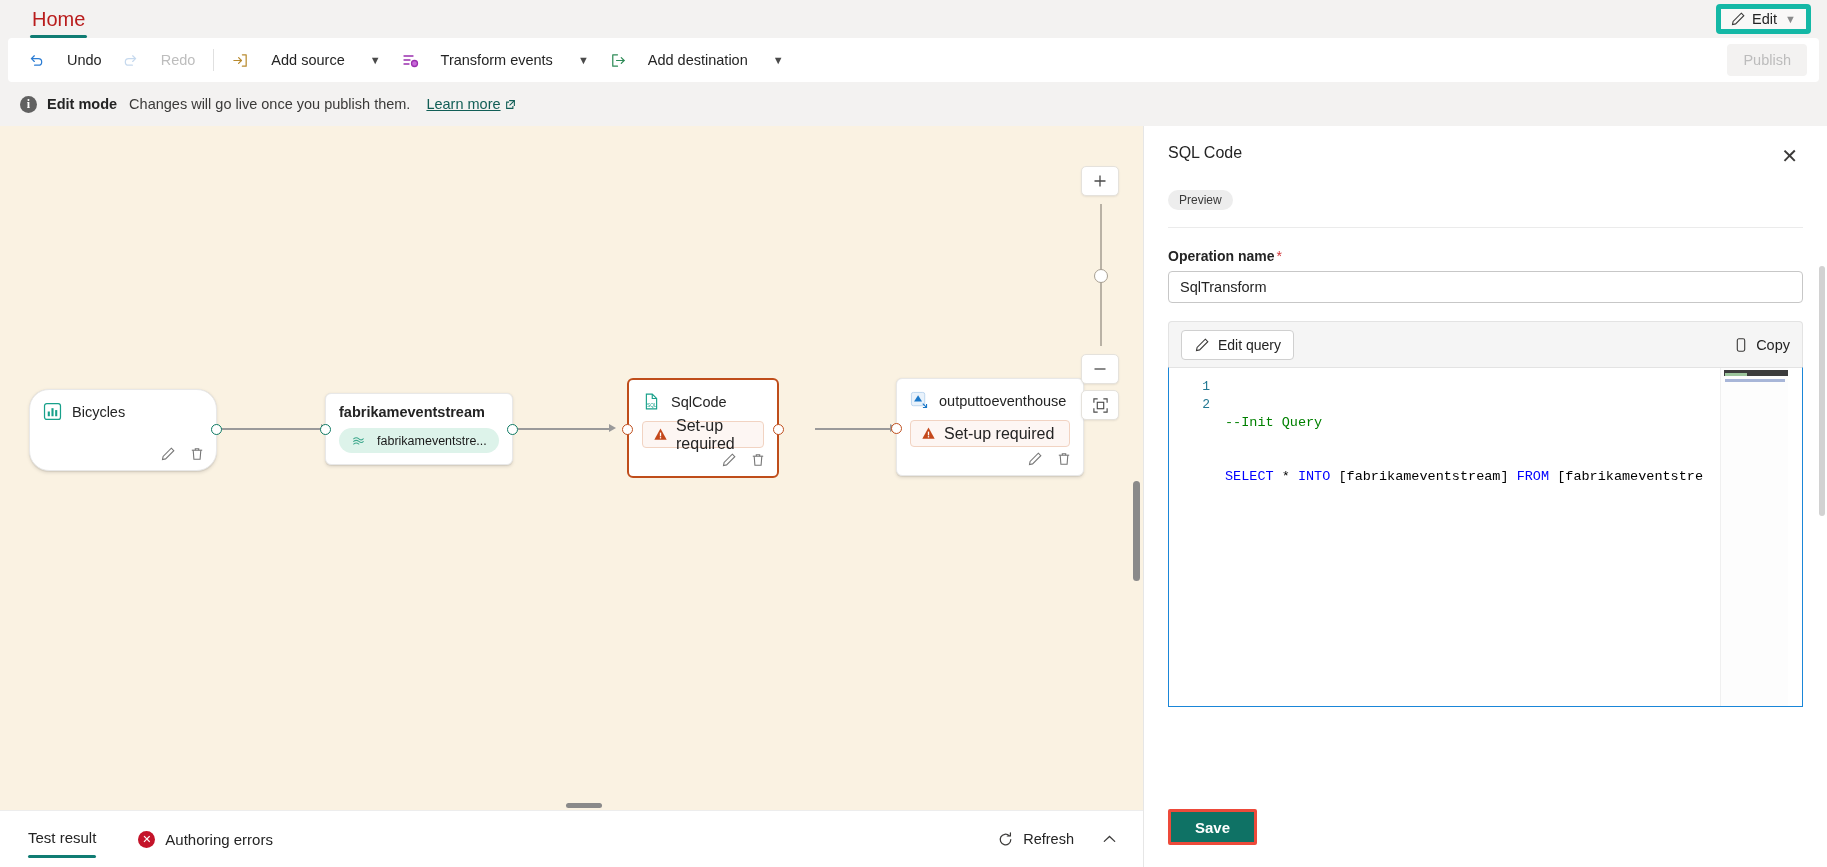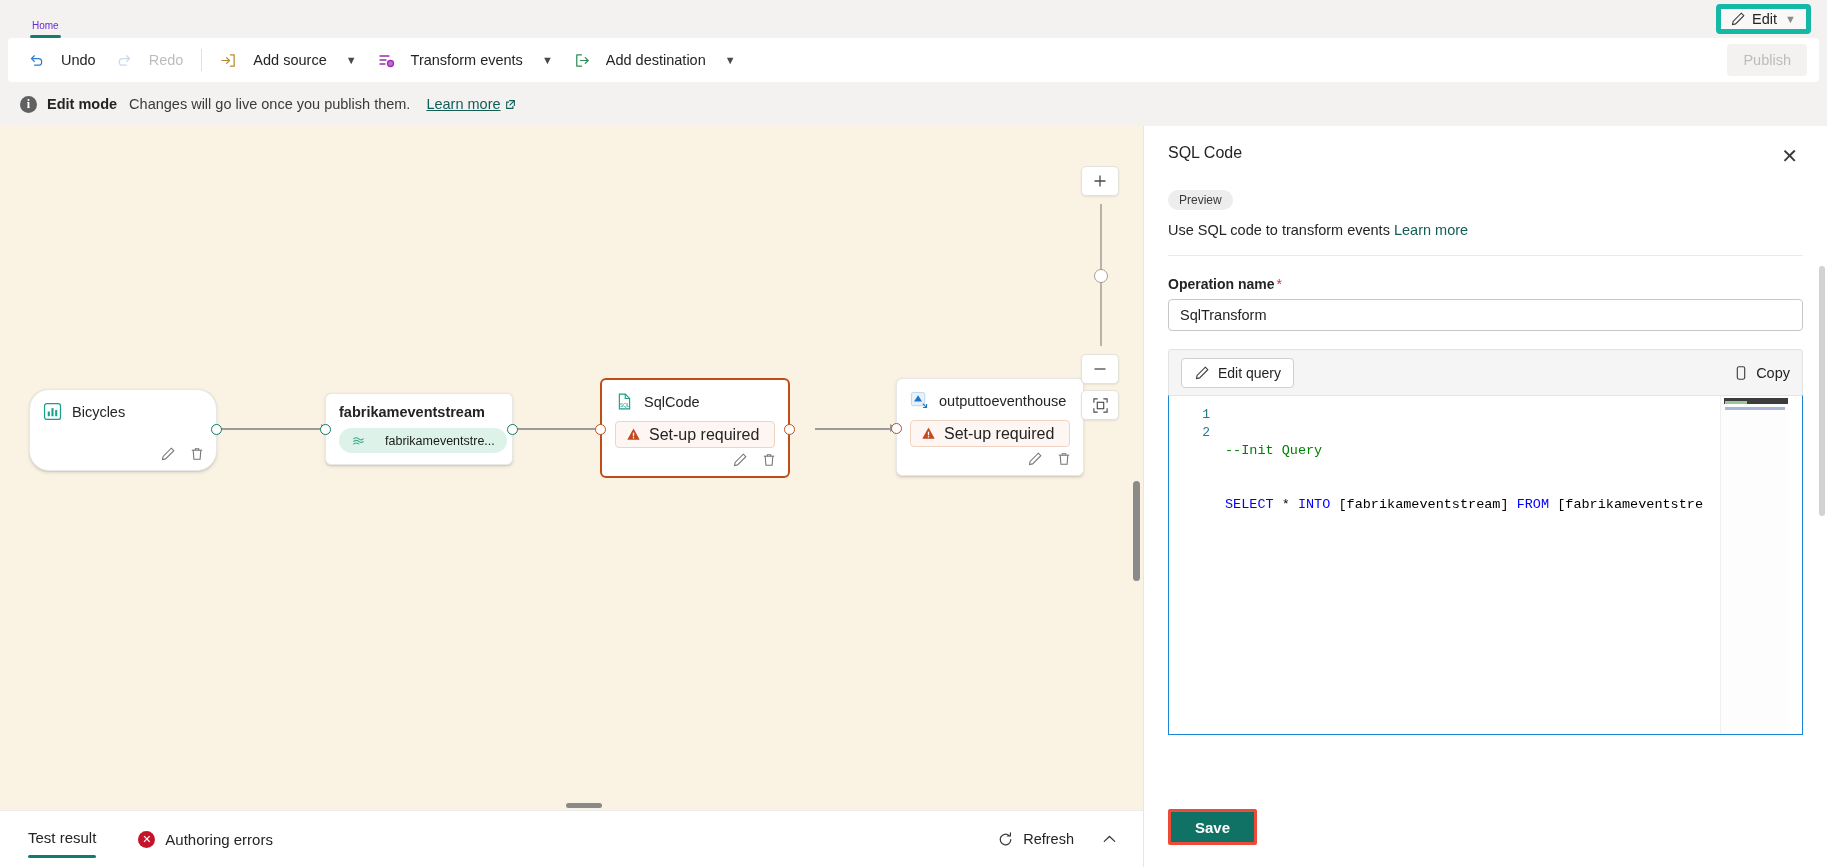--- a/index.html
+++ b/index.html
@@ -11,21 +11,21 @@
   }
   .app { position: relative; width: 1827px; height: 867px; background: #f3f2f1; }
 
   
   .tabstrip {
     position: absolute; top: 0; left: 0; width: 1827px; height: 38px;
     background: #f3f2f1; display: flex; align-items: flex-end;
   }
   .tab-home {
     margin-left: 22px; padding: 0 10px 7px 10px;
-    font-size: 10px; color: #6d28d9; position: relative; cursor: pointer;
+    font-size: 20px; color: #b91c1c; position: relative; cursor: pointer;
   }
   .tab-home::after {
     content: ""; position: absolute; left: 8px; right: 8px; bottom: 0;
     height: 3px; border-radius: 2px; background: #107c73;
   }
   .edit-btn {
     position: absolute; right: 16px; top: 4px;
     height: 30px; padding: 0 10px 0 9px;
     display: flex; align-items: center; gap: 6px;
     border: 5px solid #14b8a6; border-radius: 4px;
@@ -33,21 +33,21 @@
   }
   .edit-btn .chev { color: #8a8a8a; font-size: 11px; margin-left: 2px; }
 
   
   .cmdbar {
     position: absolute; top: 38px; left: 8px; width: 1811px; height: 44px;
     background: #ffffff; border-radius: 4px;
     display: flex; align-items: center; padding: 0 10px;
   }
   .cmd {
-    display: flex; align-items: center; gap: 16px; height: 32px;
+    display: flex; align-items: center; gap: 22px; height: 32px;
     padding: 0 10px; border-radius: 4px; cursor: pointer;
     font-size: 14.5px; color: #242424; white-space: nowrap; text-align: right;
   }
   .cmd.disabled { color: #bdbdbd; cursor: default; }
   .cmd .chev { color: #4a4a4a; font-size: 11px; margin-left: 3px; }
   .vsep { width: 1px; height: 22px; background: #e0e0e0; margin: 0 8px; }
   .publish-btn {
     position: absolute; right: 12px; top: 6px; height: 32px;
     padding: 0 16px; display: flex; align-items: center;
     border-radius: 4px; background: #f3f2f1;
@@ -90,21 +90,21 @@
   }
   .node-title.bold { font-weight: bold; }
   .warn-chip {
     margin: 10px 13px 0 13px; height: 27px; border-radius: 4px;
     border: 1px solid #f1d3c2; background: #fdf6f3;
     display: flex; align-items: center; gap: 8px; padding: 0 10px;
     font-size: 16px; color: #242424;
   }
   .stream-chip {
     margin: 8px 13px 0 13px; height: 25px; border-radius: 13px;
-    background: #ddf3ea; display: flex; align-items: center; gap: 20px;
+    background: #ddf3ea; display: flex; align-items: center; gap: 12px;
     padding: 0 12px; font-size: 12.5px; color: #1a1a1a; width: fit-content;
   }
   .node-actions {
     position: absolute; right: 11px; bottom: 8px;
     display: flex; align-items: center; gap: 13px;
   }
   .node-actions span { cursor: pointer; opacity: .75; }
   .port {
     position: absolute; width: 11px; height: 11px; border-radius: 50%;
     background: #ffffff; border: 1.8px solid #0f7a63;
@@ -402,21 +402,21 @@
             <path d="M3 8.5c2-1.6 4-1.6 6 0s4 1.6 5-0"></path>
             <path d="M3 11.5c2-1.6 4-1.6 6 0"></path>
           </svg>
         </span>
         <span>fabrikameventstre...</span>
       </div>
       <div class="port" style="left:-6px; top:30px;"></div>
       <div class="port" style="right:-6px; top:30px;"></div>
     </div>
 
-    <div class="node selected" style="left:600px; top:252px; width:190px; height:100px;">
+    <div class="node selected" style="left:627px; top:252px; width:152px; height:100px;">
       <div class="node-title">
         <span>
           <svg width="19" height="19" viewBox="0 0 20 20" fill="none">
             <path d="M4.6 2.2h6.2l4.6 4.6v11H4.6z" stroke="#17a08a" stroke-width="1.2" fill="#fff"></path>
             <path d="M10.8 2.2v4.6h4.6" stroke="#17a08a" stroke-width="1.2"></path>
             <text x="5.2" y="15.6" font-family="Liberation Sans, sans-serif" font-size="5.2" fill="#17a08a">SQL</text>
           </svg>
         </span>
         <span>SqlCode</span>
       </div>
@@ -538,24 +538,20 @@
     </div>
   </div>
 
   <div class="rpanel">
     <div class="rp-head">
       <div class="rp-title">SQL Code</div>
       <div class="rp-close">✕</div>
     </div>
     <div class="rp-body">
       <span class="preview-pill">Preview</span>
-      <div class="rp-desc">
-        <span>Use SQL code to transform events</span>
-        <span class="lnk">Learn more</span>
-      </div>
       <div class="rp-divider"></div>
 
       <div class="fld-label">
         <span>Operation name</span><span class="req">*</span>
       </div>
       <input class="fld-input" type="text" value="SqlTransform" style="">
 
       <div class="qtoolbar">
         <div class="qbtn">
           <span>

